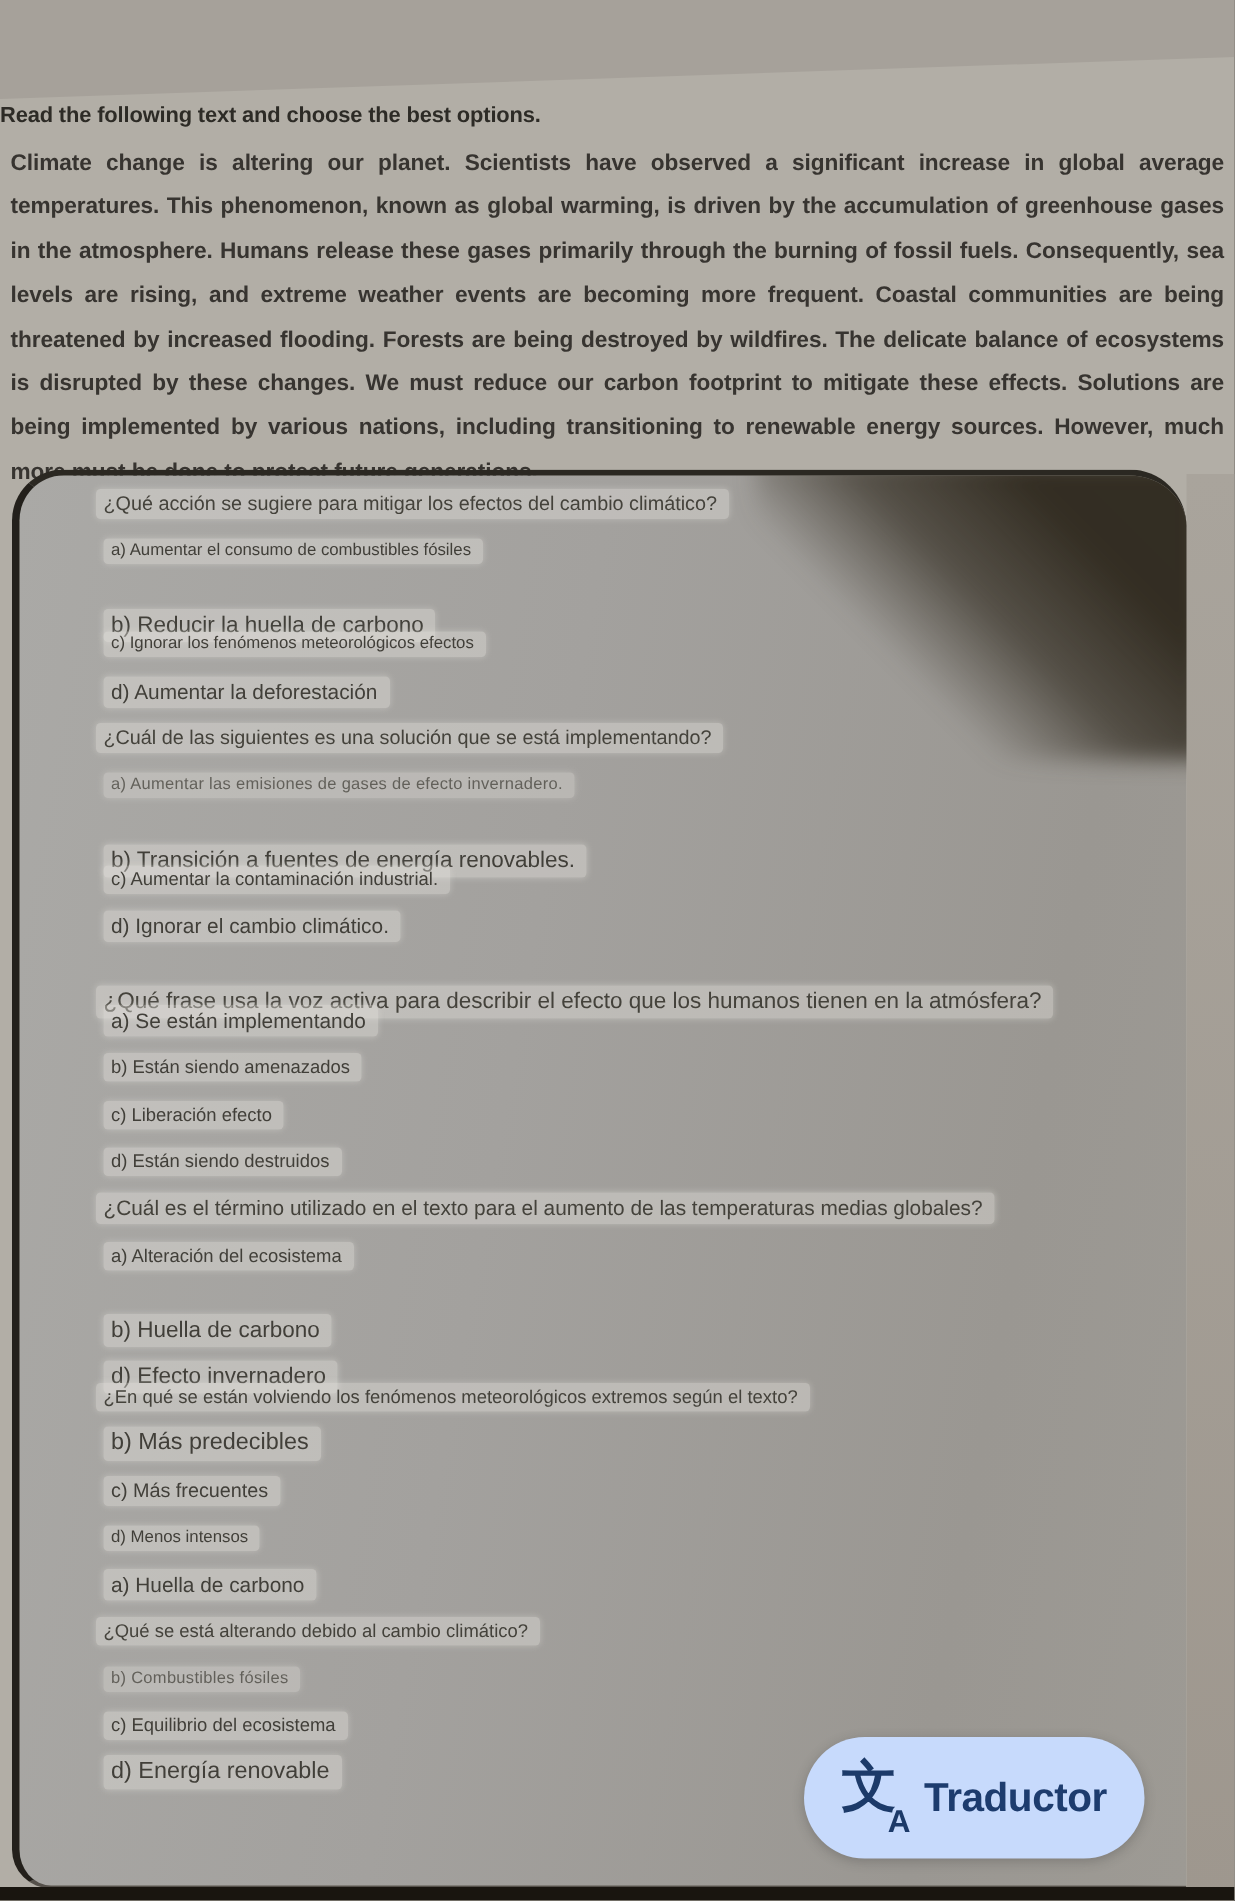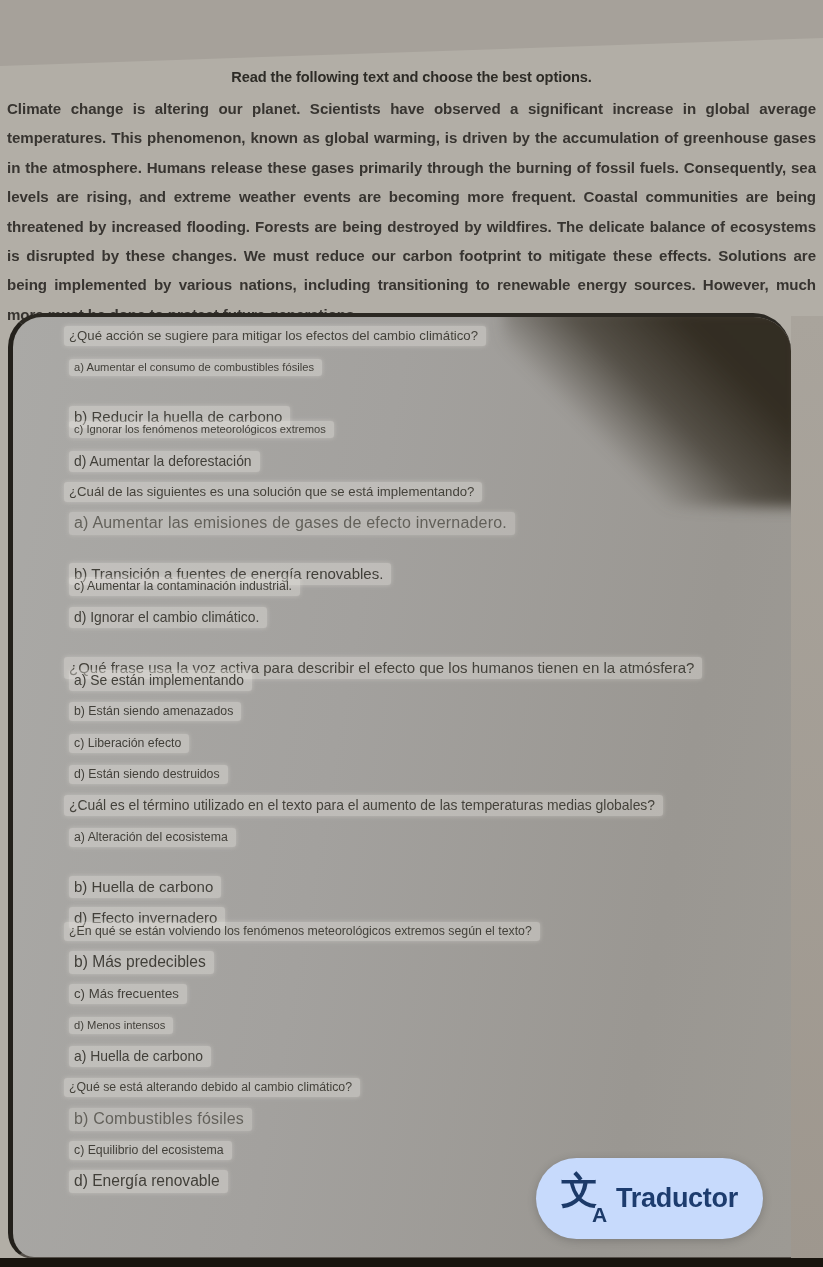--- a/index.html
+++ b/index.html
@@ -29,21 +29,21 @@
 
   
   .bottom-dark {
     position: absolute; left: 0; bottom: 0; width: 823px; height: 9px;
     background: #19150f; z-index: 3;
   }
 
   
   .doc-title {
     position: absolute; top: 69px; left: 0; width: 823px;
-    text-align: center;
+    text-align: left;
     font-size: 14.6px; font-weight: 700; color: #2d2b26;
     letter-spacing: -0.1px;
     z-index: 2;
   }
   .doc-passage {
     position: absolute; top: 94px; left: 7px; width: 809px;
     font-size: 15.1px; font-weight: 700; color: #373430;
     line-height: 29.4px;
     text-align: justify;
     letter-spacing: -0.05px;
@@ -80,21 +80,21 @@
     background: rgba(233,231,224,0.40);
     box-shadow: 0 0 5px rgba(233,231,224,0.40);
     border-radius: 3px;
     padding: 2px 8px 3px 5px;
     color: #413f39;
     white-space: nowrap;
   }
   .q-strip { color: #44423b; text-align: center; }
   .blurred { filter: blur(0.4px); opacity: 0.82; color: #54524b; }
 
-  .scale-xs { font-size: 16px;  letter-spacing: 0.2px; }
+  .scale-xs { font-size: 11px;  letter-spacing: 0.2px; }
   .scale-s  { font-size: 11.2px; }
   .scale-sm { font-size: 12.3px; }
   .scale-m  { font-size: 13.2px; }
   .scale-ml { font-size: 13.9px; }
   .scale-l  { font-size: 15px; margin-top: 37px; }
   .scale-xl { font-size: 15.6px; }
 
   
   .translator-btn {
     position: absolute; left: 536px; top: 1158px; width: 227px; height: 81px;
@@ -144,21 +144,21 @@
           <div class="line q-line">
             <span class="strip q-strip scale-m">¿Qué acción se sugiere para mitigar los efectos del cambio climático?</span>
           </div>
           <div class="line o-line">
             <span class="strip o-strip scale-s">a) Aumentar el consumo de combustibles fósiles</span>
           </div>
           <div class="line o-line">
             <span class="strip o-strip scale-l">b) Reducir la huella de carbono</span>
           </div>
           <div class="line o-line">
-            <span class="strip o-strip scale-s">c) Ignorar los fenómenos meteorológicos extremos</span>
+            <span class="strip o-strip scale-s">c) Ignorar los fenómenos meteorológicos efectos</span>
           </div>
           <div class="line o-line">
             <span class="strip o-strip scale-ml">d) Aumentar la deforestación</span>
           </div>
         </div>
         <div>
           <div class="line q-line">
             <span class="strip q-strip scale-m">¿Cuál de las siguientes es una solución que se está implementando?</span>
           </div>
           <div class="line o-line">

